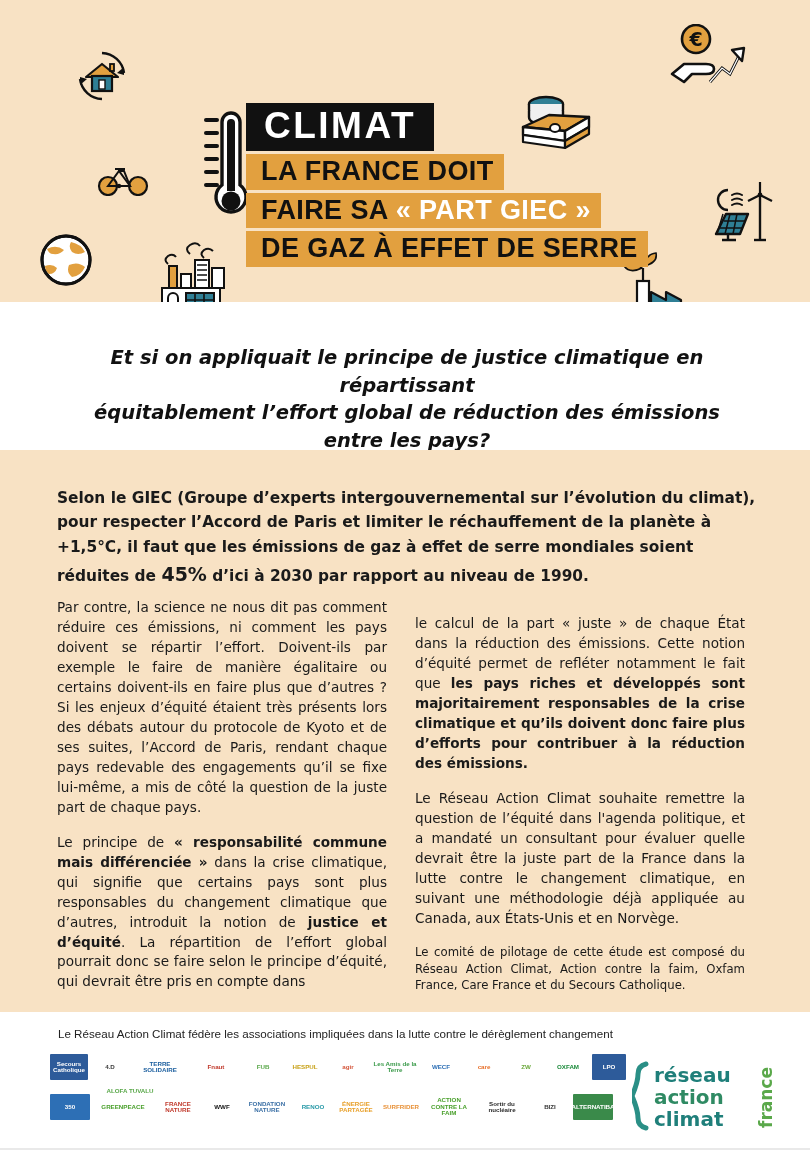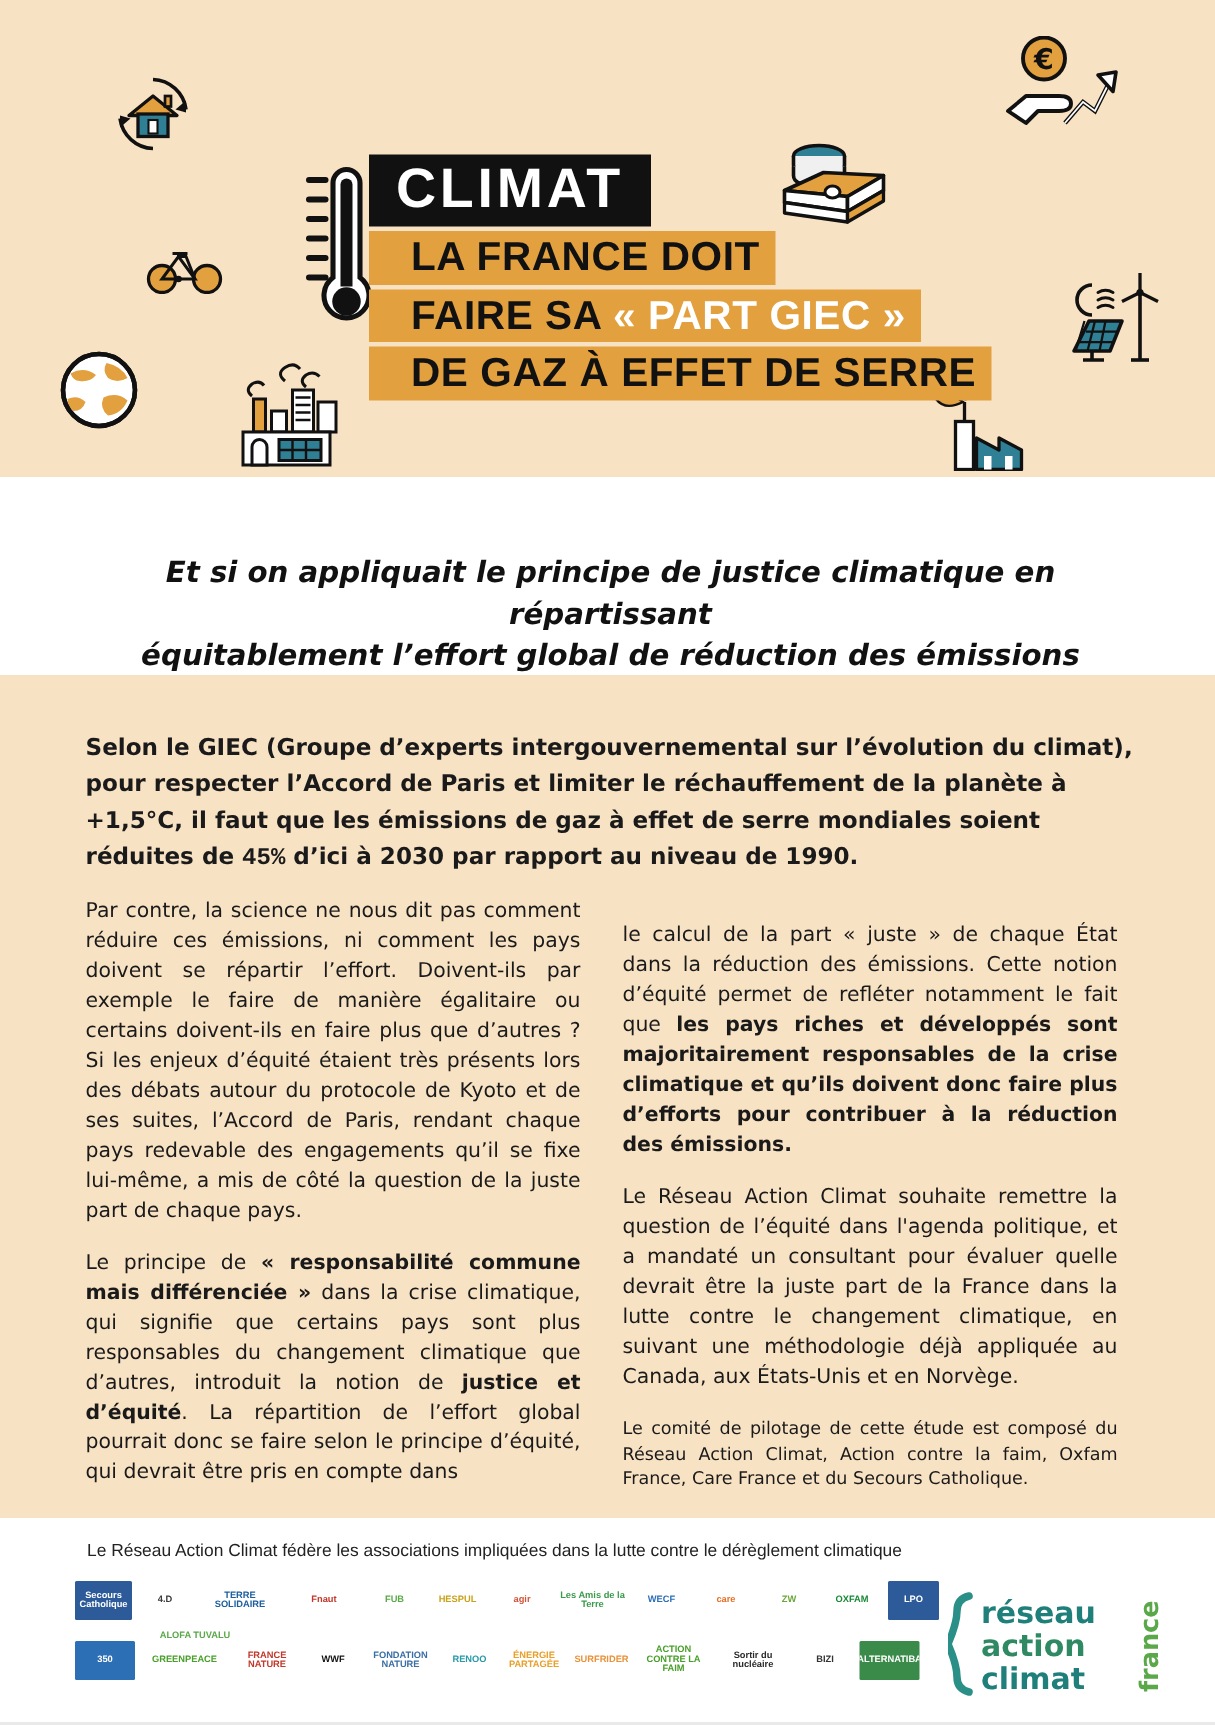--- a/index.html
+++ b/index.html
@@ -16,43 +16,43 @@
 
   .icon{position:absolute;}
 
   
   .title-wrap{position:absolute;left:246px;top:103px;width:430px;}
   .t-climat{display:inline-block;background:#111;color:#fff;
             font-weight:bold;font-size:37px;letter-spacing:2.5px;
             padding:4px 18px 7px 18px;line-height:1;}
   .t-line{display:inline-block;background:#e2a03f;color:#111;
           font-weight:bold;font-size:27px;letter-spacing:.4px;
-          padding:4px 10px 4px 28px;line-height:1.02;margin-top:3px;
+          padding:4px 10px 4px 15px;line-height:1.02;margin-top:3px;
           white-space:nowrap;}
   .t-line .hl{color:#ffffff;}
 
   
   .thermo{left:203px;top:97px;width:46px;height:128px;}
 
   
-  .subtitle-band{position:absolute;left:0;top:326px;width:810px;height:132px;background:#fff;}
+  .subtitle-band{position:absolute;left:0;top:302px;width:810px;height:132px;background:#fff;}
   .subtitle{position:absolute;left:62px;top:42px;width:690px;
             text-align:center;font-style:italic;font-weight:bold;
             font-size:19.5px;line-height:1.42;color:#111;
             font-family:"DejaVu Sans",sans-serif;}
   .tail{position:absolute;left:62px;top:450px;width:0;height:0;
         border-left:44px solid #fff;border-bottom:28px solid transparent;}
 
   
   .content{position:absolute;left:0;top:450px;width:810px;height:562px;background:#f8e2c4;}
 
   .intro{position:absolute;left:57px;top:36px;width:700px;
          font-family:"DejaVu Sans",sans-serif;
          font-weight:bold;font-size:15.4px;line-height:1.58;color:#1a1a1a;}
-  .intro .big{font-size:16px;font-family:Liberation Mono, monospace;}
+  .intro .big{font-size:19px;}
 
   .cols{position:absolute;left:57px;top:148px;width:700px;}
   .col{width:330px;font-family:"DejaVu Sans",sans-serif;
        font-size:13.6px;line-height:1.47;color:#1a1a1a;text-align:justify;}
   .col-l{position:absolute;left:0;top:0;}
   .col-r{position:absolute;left:358px;top:16px;}
   .col p{margin:0 0 15px 0;}
   .col b{font-weight:bold;}
   .note{font-size:11.7px;line-height:1.45;margin-top:4px;}
 
@@ -232,21 +232,21 @@
           <span>le calcul de la part « juste » de chaque État dans la réduction des émissions. Cette notion d’équité permet de refléter notamment le fait que </span><b>les pays riches et développés sont majoritairement responsables de la crise climatique et qu’ils doivent donc faire plus d’efforts pour contribuer à la réduction des émissions.</b>
         </p>
         <p>Le Réseau Action Climat souhaite remettre la question de l’équité dans l'agenda politique, et a mandaté un consultant pour évaluer quelle devrait être la juste part de la France dans la lutte contre le changement climatique, en suivant une méthodologie déjà appliquée au Canada, aux États-Unis et en Norvège.</p>
         <p class="note">Le comité de pilotage de cette étude est composé du Réseau Action Climat, Action contre la faim, Oxfam France, Care France et du Secours Catholique.</p>
       </div>
 
     </div>
   </div>
 
   <div class="footer">
-    <div class="footer-text">Le Réseau Action Climat fédère les associations impliquées dans la lutte contre le dérèglement climatique</div>
+    <div class="footer-text">Le Réseau Action Climat fédère les associations impliquées dans la lutte contre le dérèglement changement</div>
 
     <div class="logo-area">
       <div class="logo-row" id="logo-row-1" style="top:0px;">
           <div class="lg" title="Secours Catholique Caritas France" style="background: rgb(45, 91, 154); color: rgb(255, 255, 255); width: 38px; border: 0px;">Secours Catholique</div>
           <div class="lg" title="4D" style="background: rgb(255, 255, 255); color: rgb(58, 58, 58); width: 34px; border: 0px;">4.D</div>
           <div class="lg" title="Terre Solidaire" style="background: rgb(255, 255, 255); color: rgb(27, 94, 158); width: 56px; border: 0px;">TERRE SOLIDAIRE</div>
           <div class="lg" title="Fnaut" style="background: rgb(255, 255, 255); color: rgb(192, 57, 43); width: 46px; border: 0px;">Fnaut</div>
           <div class="lg" title="FUB" style="background: rgb(255, 255, 255); color: rgb(90, 168, 74); width: 38px; border: 0px;">FUB</div>
           <div class="lg" title="Hespul" style="background: rgb(255, 255, 255); color: rgb(200, 162, 26); width: 36px; border: 0px;">HESPUL</div>
           <div class="lg" title="Agir pour l'environnement" style="background: rgb(255, 255, 255); color: rgb(212, 85, 58); width: 40px; border: 0px;">agir</div>

